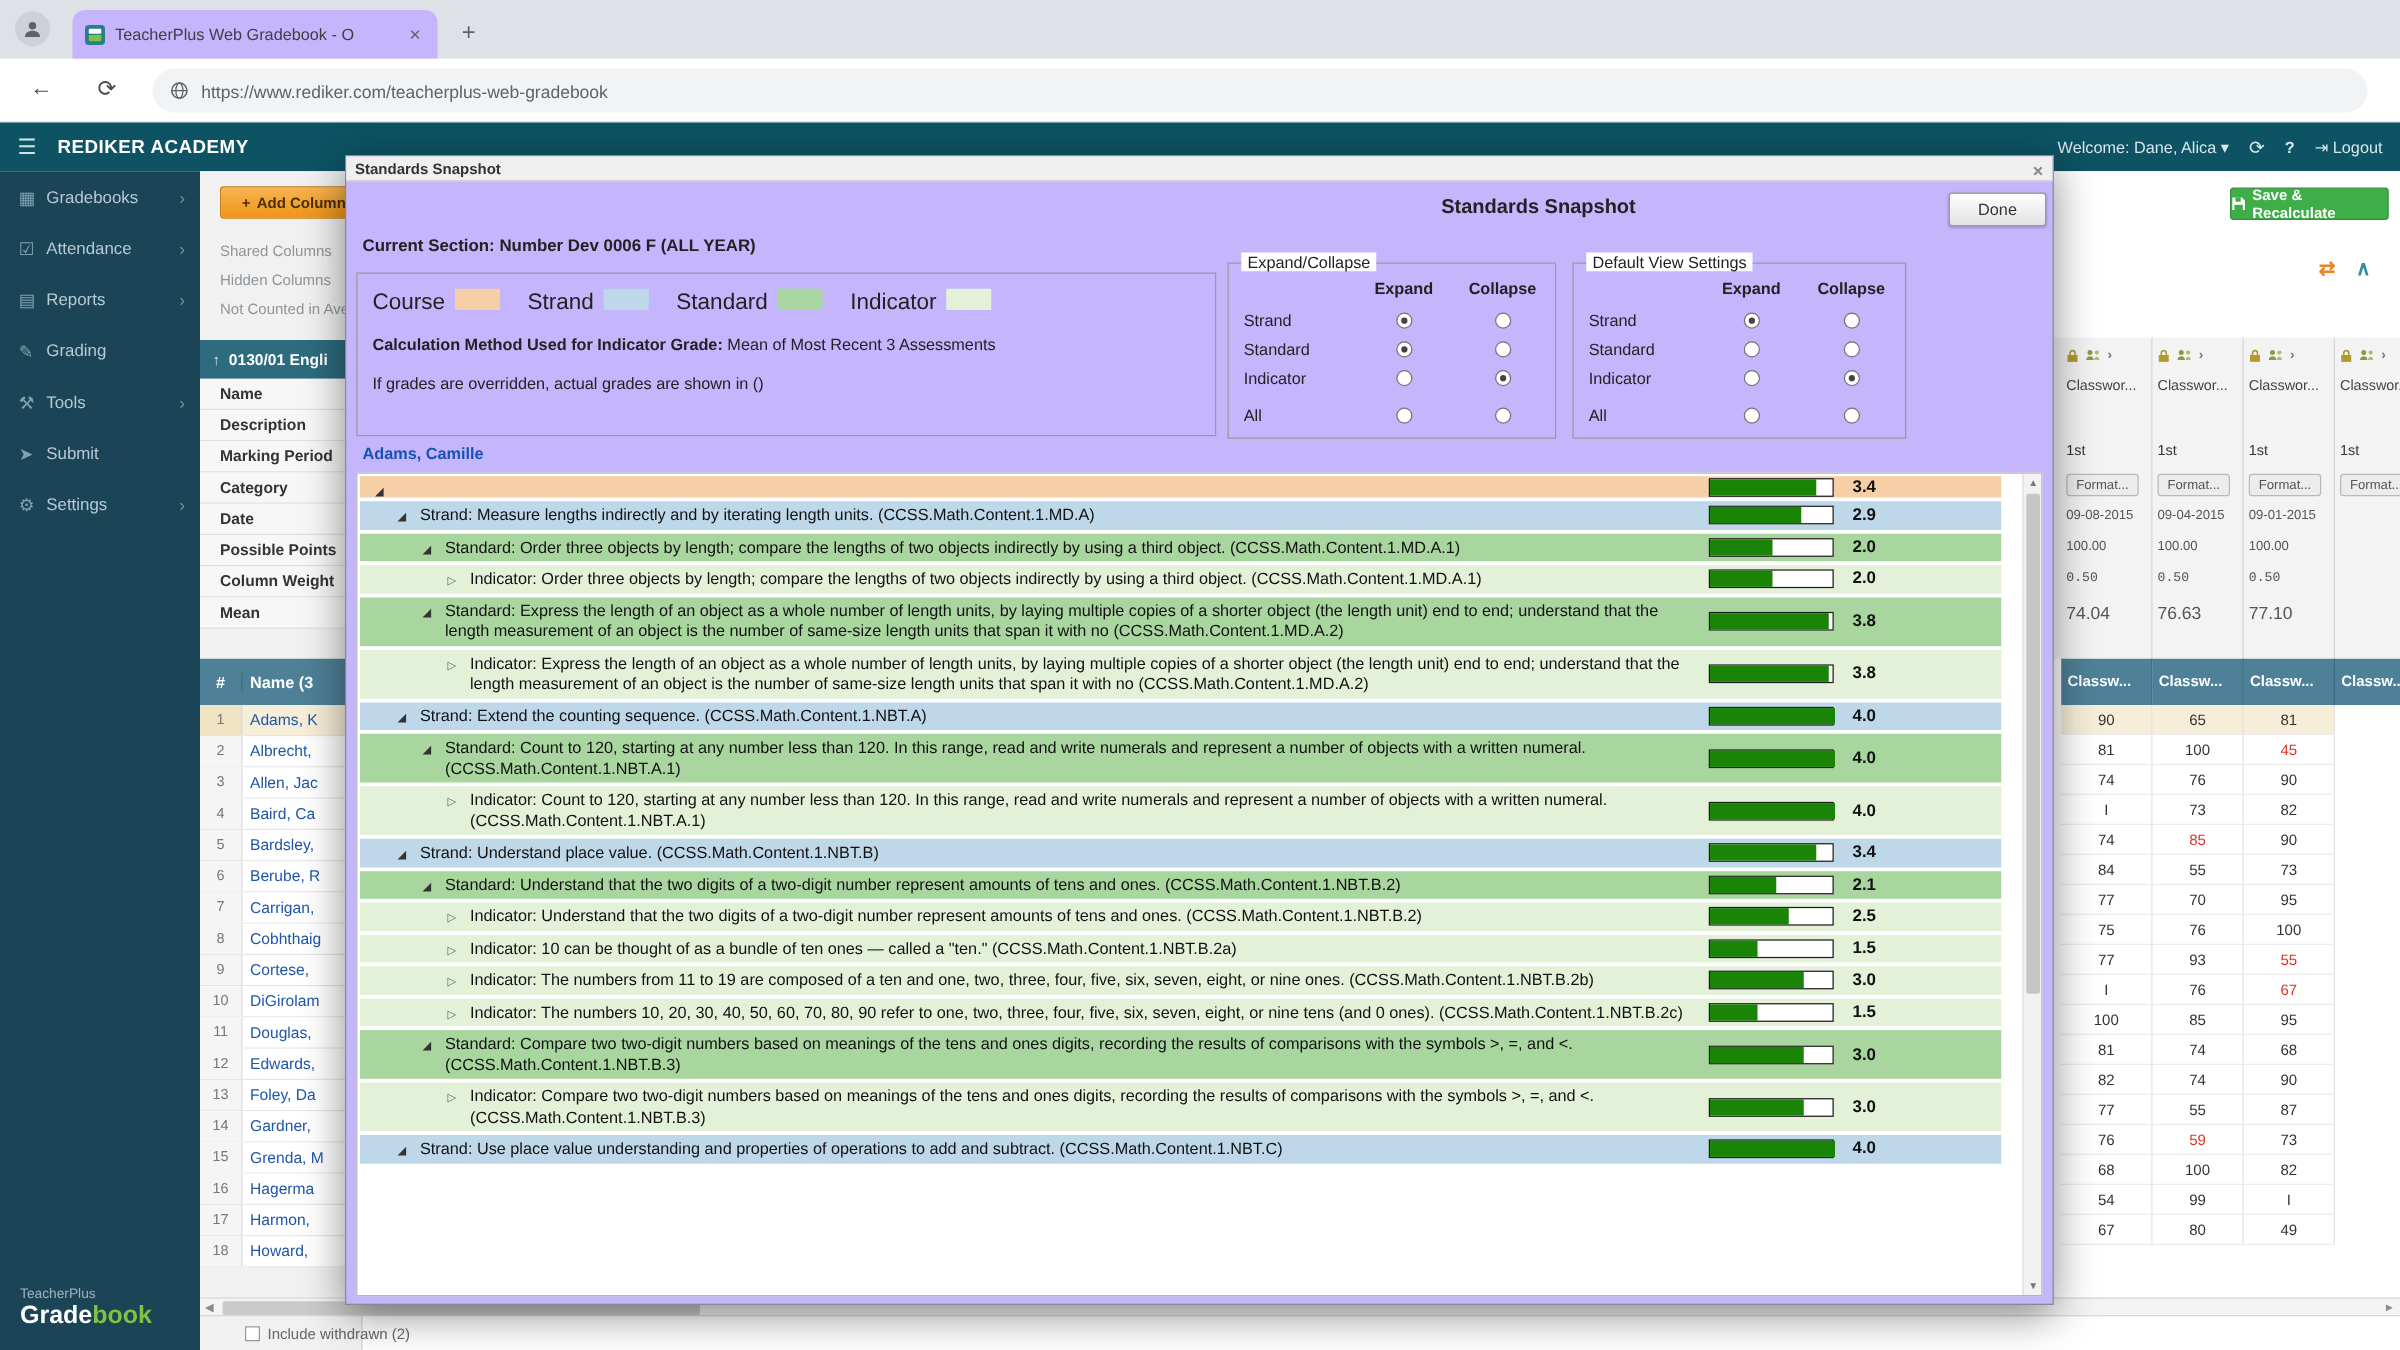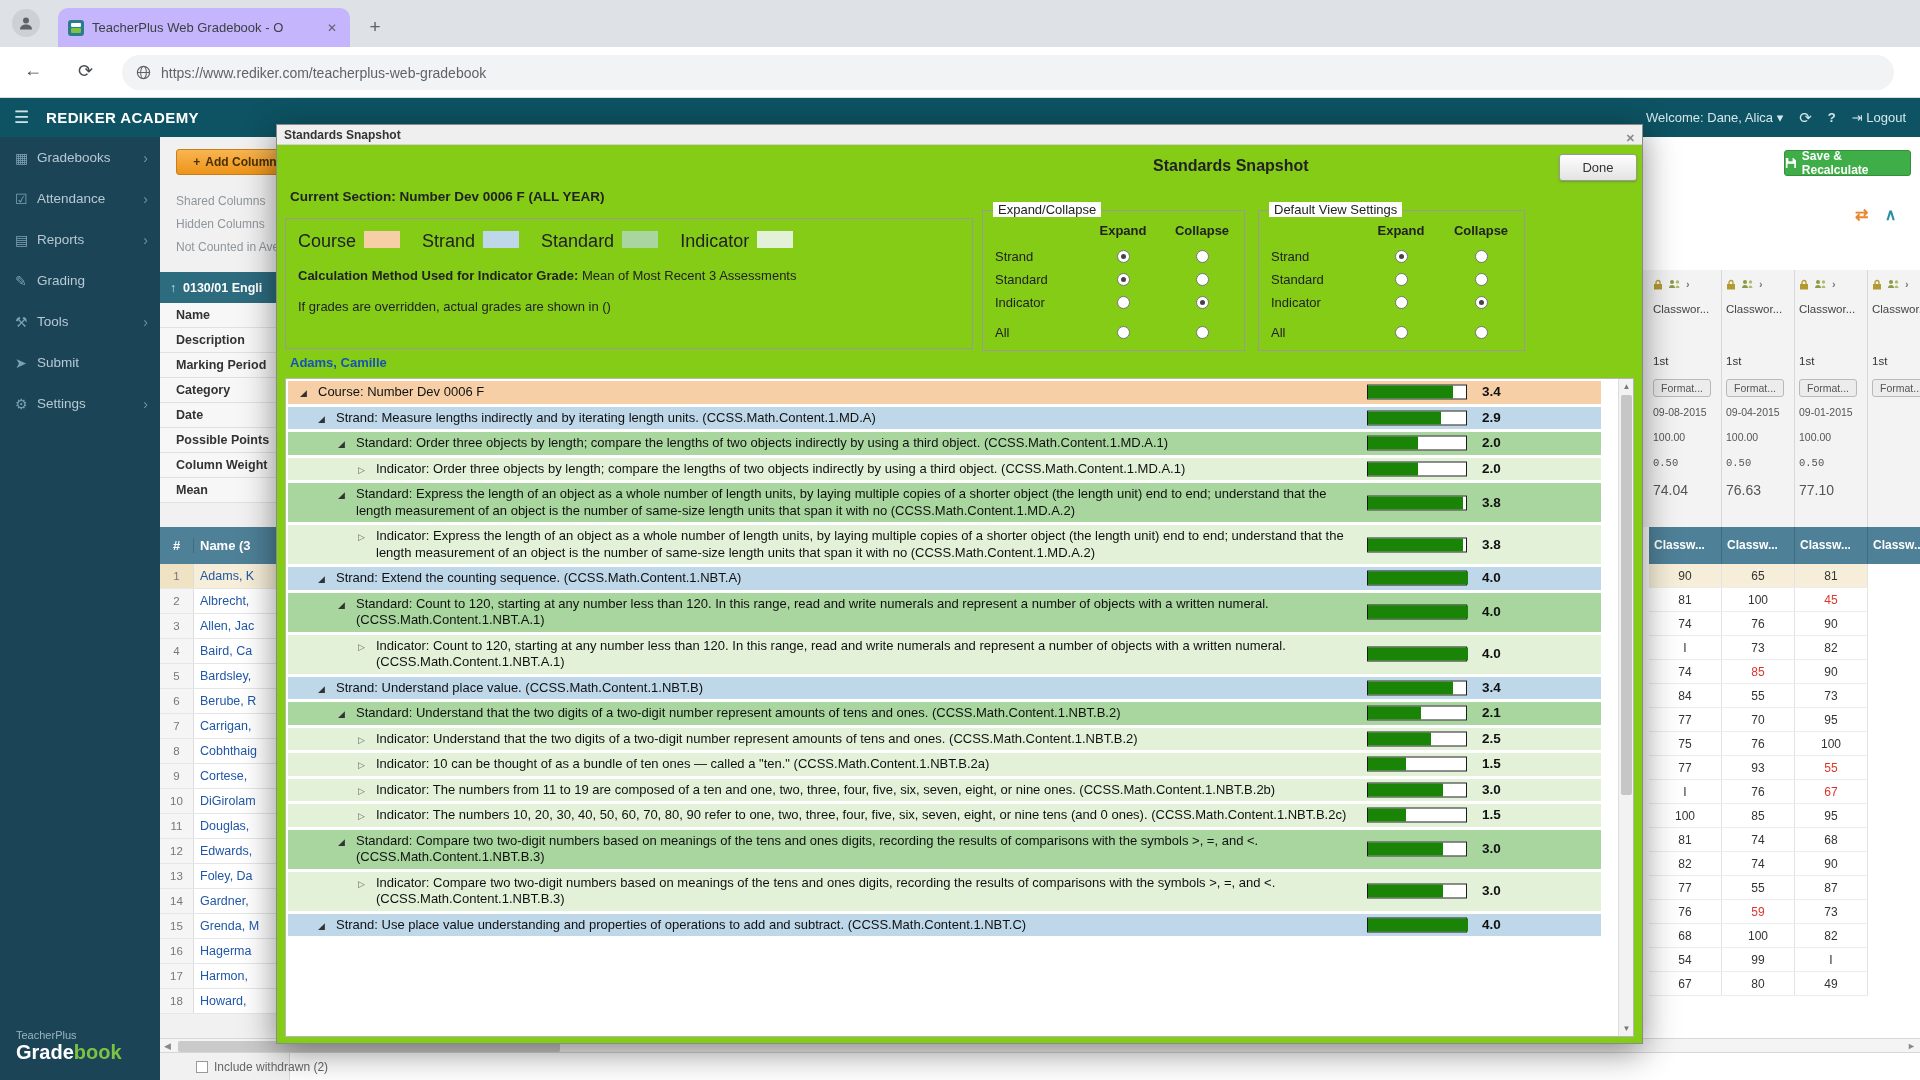--- a/index.html
+++ b/index.html
@@ -76,21 +76,21 @@
   .g-cell.red { color:#d9362a; }
 
   
   .hscroll { position:absolute; left:160px; top:1038px; width:1760px; height:15px; background:#f4f4f4; border-top:1px solid #d7d7d7; border-bottom:1px solid #d7d7d7; }
   .hs-arrow { position:absolute; top:2px; font-size:9px; color:#8a8a8a; }
   .hs-thumb { position:absolute; left:18px; top:2px; width:382px; height:11px; background:#cacaca; border-radius:2px; }
   .withdrawn { position:absolute; left:196px; top:1060px; display:flex; align-items:center; gap:6px; font-size:12px; color:#666; }
   .wd-box { width:12px; height:12px; background:#fff; border:1px solid #999; }
 
   
-  .modal { position:absolute; left:276px; top:124px; width:1367px; height:920px; background:#84cc16; border:1px solid #8a8a8a; box-shadow:0 8px 32px rgba(0,0,0,.45); z-index:40; }
+  .modal { position:absolute; left:276px; top:124px; width:1367px; height:920px; background:#c4b5fd; border:1px solid #8a8a8a; box-shadow:0 8px 32px rgba(0,0,0,.45); z-index:40; }
   .mtitlebar { position:absolute; left:0; top:0; width:100%; height:20px; background:#efefef; border-bottom:1px solid #d2d2d2; font-size:12px; font-weight:bold; color:#333; line-height:20px; padding-left:7px; }
   .mclose { position:absolute; right:7px; top:3px; font-size:11px; color:#888; }
   .mheading { position:absolute; left:876px; top:32px; font-size:16px; font-weight:bold; color:#222; }
   .done-btn { position:absolute; left:1282px; top:29px; width:78px; height:27px; background:linear-gradient(#fefefe,#e3e3e3); border:1px solid #999; border-radius:3px; font-size:13px; color:#333; text-align:center; line-height:25px; box-shadow:0 1px 2px rgba(0,0,0,.2); }
   .msection { position:absolute; left:13px; top:64px; font-size:13.5px; font-weight:bold; color:#222; }
   .infobox { position:absolute; left:8px; top:93px; width:688px; height:131px; border:1px solid #9a9a9a; }
   .legendrow { position:absolute; left:12px; top:12px; display:flex; align-items:flex-start; font-size:18px; color:#222; }
   .leg-label { margin-right:8px; }
   .swatch { width:36px; height:17px; margin-right:22px; }
   .calcline { position:absolute; left:12px; top:49px; font-size:13px; color:#222; }
@@ -574,21 +574,20 @@
       <span class="radio" style="left: 136px; top: 115px;"></span>
       <span class="radio" style="left: 216px; top: 115px;"></span>
     </div>
 
   <div class="studentlink">Adams, Camille</div>
 
   <div class="mlist">
     <div class="mlist-inner" id="tree-rows">
         <div class="trow" style="background: rgb(247, 207, 166);">
           <span class="arr exp" style="left: 12px;">◢</span>
-          <span class="txt" style="display: block; padding-left: 30px;">Course: Number Dev 0006 F</span>
           <span class="bar">
             <span class="fill" style="display: block; width: 85px;"></span>
           </span>
           <span class="val">3.4</span>
         </div>
         <div class="trow" style="background: rgb(190, 216, 234);">
           <span class="arr exp" style="left: 30px;">◢</span>
           <span class="txt" style="display: block; padding-left: 48px;">Strand: Measure lengths indirectly and by iterating length units. (CCSS.Math.Content.1.MD.A)</span>
           <span class="bar">
             <span class="fill" style="display: block; width: 72.5px;"></span>

